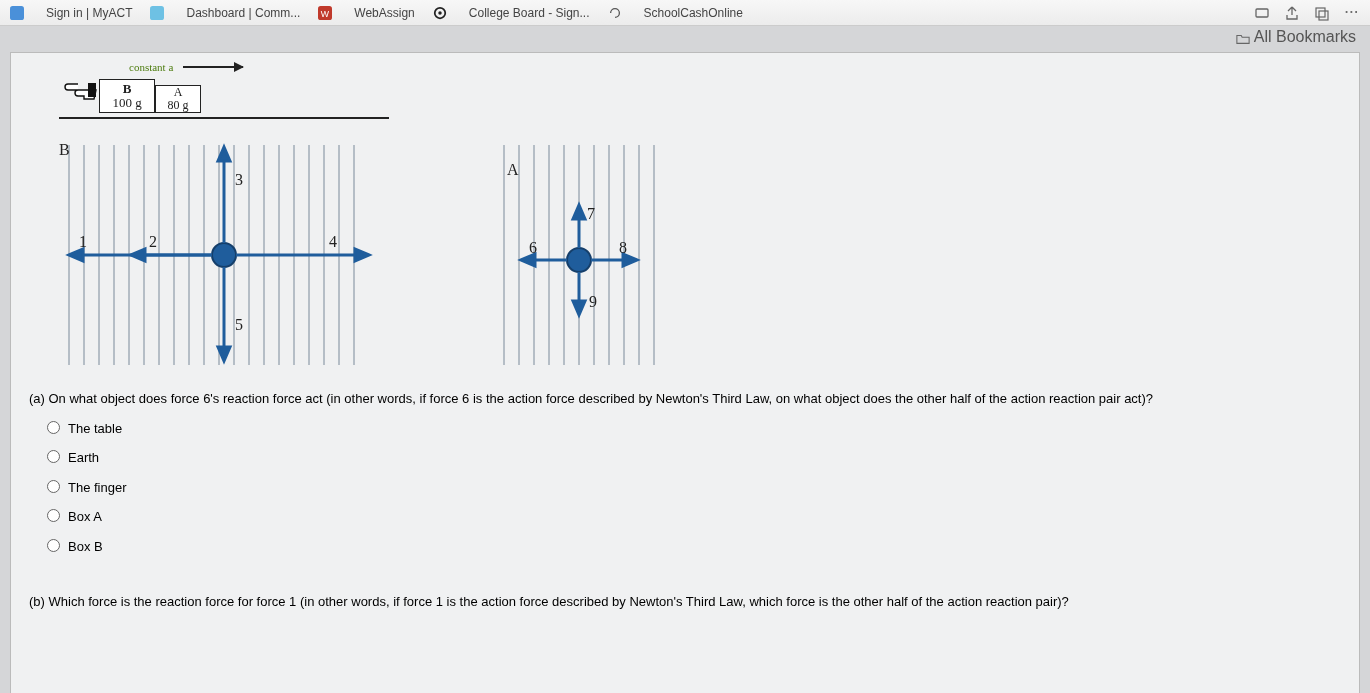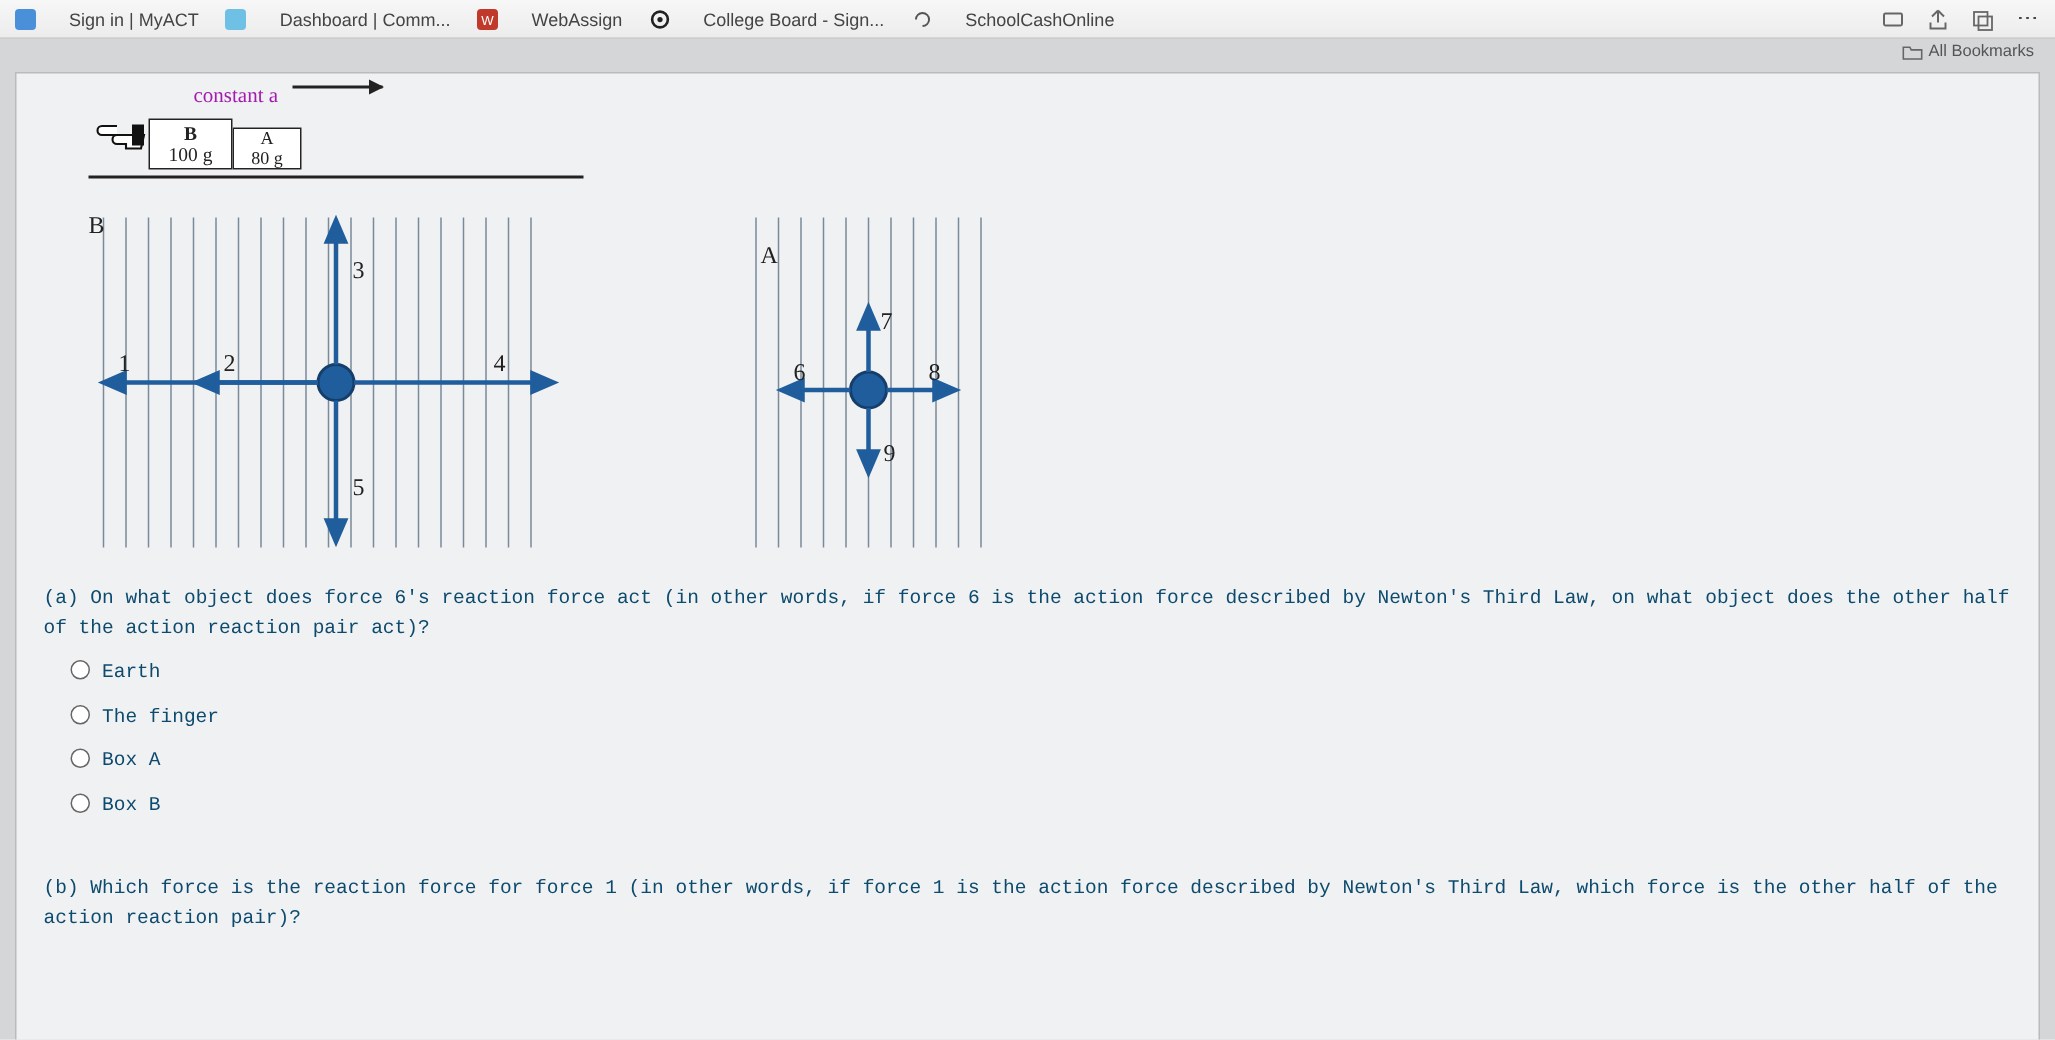--- a/index.html
+++ b/index.html
@@ -25,34 +25,34 @@
   }
   .toolbar .bk {
     display: flex; align-items: center; gap: 22px;
   }
   .favicon {
     width: 14px; height: 14px; display: inline-block;
   }
   .spacer { flex: 1; }
   .top-right-icons { display:flex; gap:14px; align-items:center; margin-left:auto;}
   .ticon { width:16px; height:16px; display:inline-block; }
-  .all-bm { display:flex; align-items:flex-start; gap:4px; font-size:11px; color:#555;}
+  .all-bm { display:flex; align-items:flex-end; gap:4px; font-size:16px; color:#555;}
   .page {
     margin: 6px 10px;
     background: #f0f1f2;
     border: 1px solid #bbb;
     height: 656px;
     padding: 8px 18px;
     overflow: hidden;
   }
   .topline {
-    display:flex; gap:10px;
+    display:flex; align-items:center; gap:10px;
     font-family: "Times New Roman", serif;
-    font-size: 14px;
-    color:#a21caf;
+    font-size: 11px;
+    color:#4d7c0f;
     padding-left: 100px;
     margin-bottom: 6px;
   }
   .arrow-right {
     width:60px; height:2px; background:#222; position:relative;
   }
   .arrow-right::after{
     content:""; position:absolute; right:-1px; top:-4px;
     border-left:10px solid #222; border-top:5px solid transparent; border-bottom:5px solid transparent;
   }
@@ -68,21 +68,21 @@
     font-family:"Times New Roman",serif;
     line-height:1.1;
     padding:2px 6px;
   }
   .boxB { width:56px; height:34px; display:flex; flex-direction:column; justify-content:center;}
   .boxA { width:46px; height:28px; display:flex; flex-direction:column; justify-content:center; font-size:12px;}
   .table-line { height:2px; width:330px; background:#222; margin-left:30px;}
   .diagrams { display:flex; gap:90px; padding-left:20px; margin-top:6px;}
   .fbd { position:relative; }
   .fbd svg { display:block; }
-  .qblock { margin-top:14px; font-family:Liberation Mono, monospace; font-size:13px; color:#0c4a6e; line-height:1.5;}
+  .qblock { margin-top:14px; font-family:Liberation Sans, sans-serif; font-size:13px; color:#000000; line-height:1.5;}
   .options { margin:8px 0 0 18px; }
   .opt { display:flex; align-items:flex-start; gap:8px; margin:10px 0;}
   .radio {
     width:13px; height:13px; border:1.5px solid #666; border-radius:50%; flex-shrink:0; margin-top:2px;
     background:#fff;
   }
   .qb { margin-top:36px; font-size:13px;}
   .dots-icon { letter-spacing:-2px; font-size:14px; writing-mode:vertical-rl;}
 </style>
 </head>
@@ -284,20 +284,24 @@
         </g>
       </svg>
     </div>
   </div>
 
   <div class="qblock">
     <span>(a) </span><span>On what object does force 6's reaction force act (in other words, if force 6 is the action force described by Newton's Third Law, on what object does the other half of the action reaction pair act)?</span>
     <div class="options">
       <div class="opt">
           <span class="radio"></span>
+          <span>The table</span>
+        </div>
+      <div class="opt">
+          <span class="radio"></span>
           <span>Earth</span>
         </div>
       <div class="opt">
           <span class="radio"></span>
           <span>The finger</span>
         </div>
       <div class="opt">
           <span class="radio"></span>
           <span>Box A</span>
         </div>

